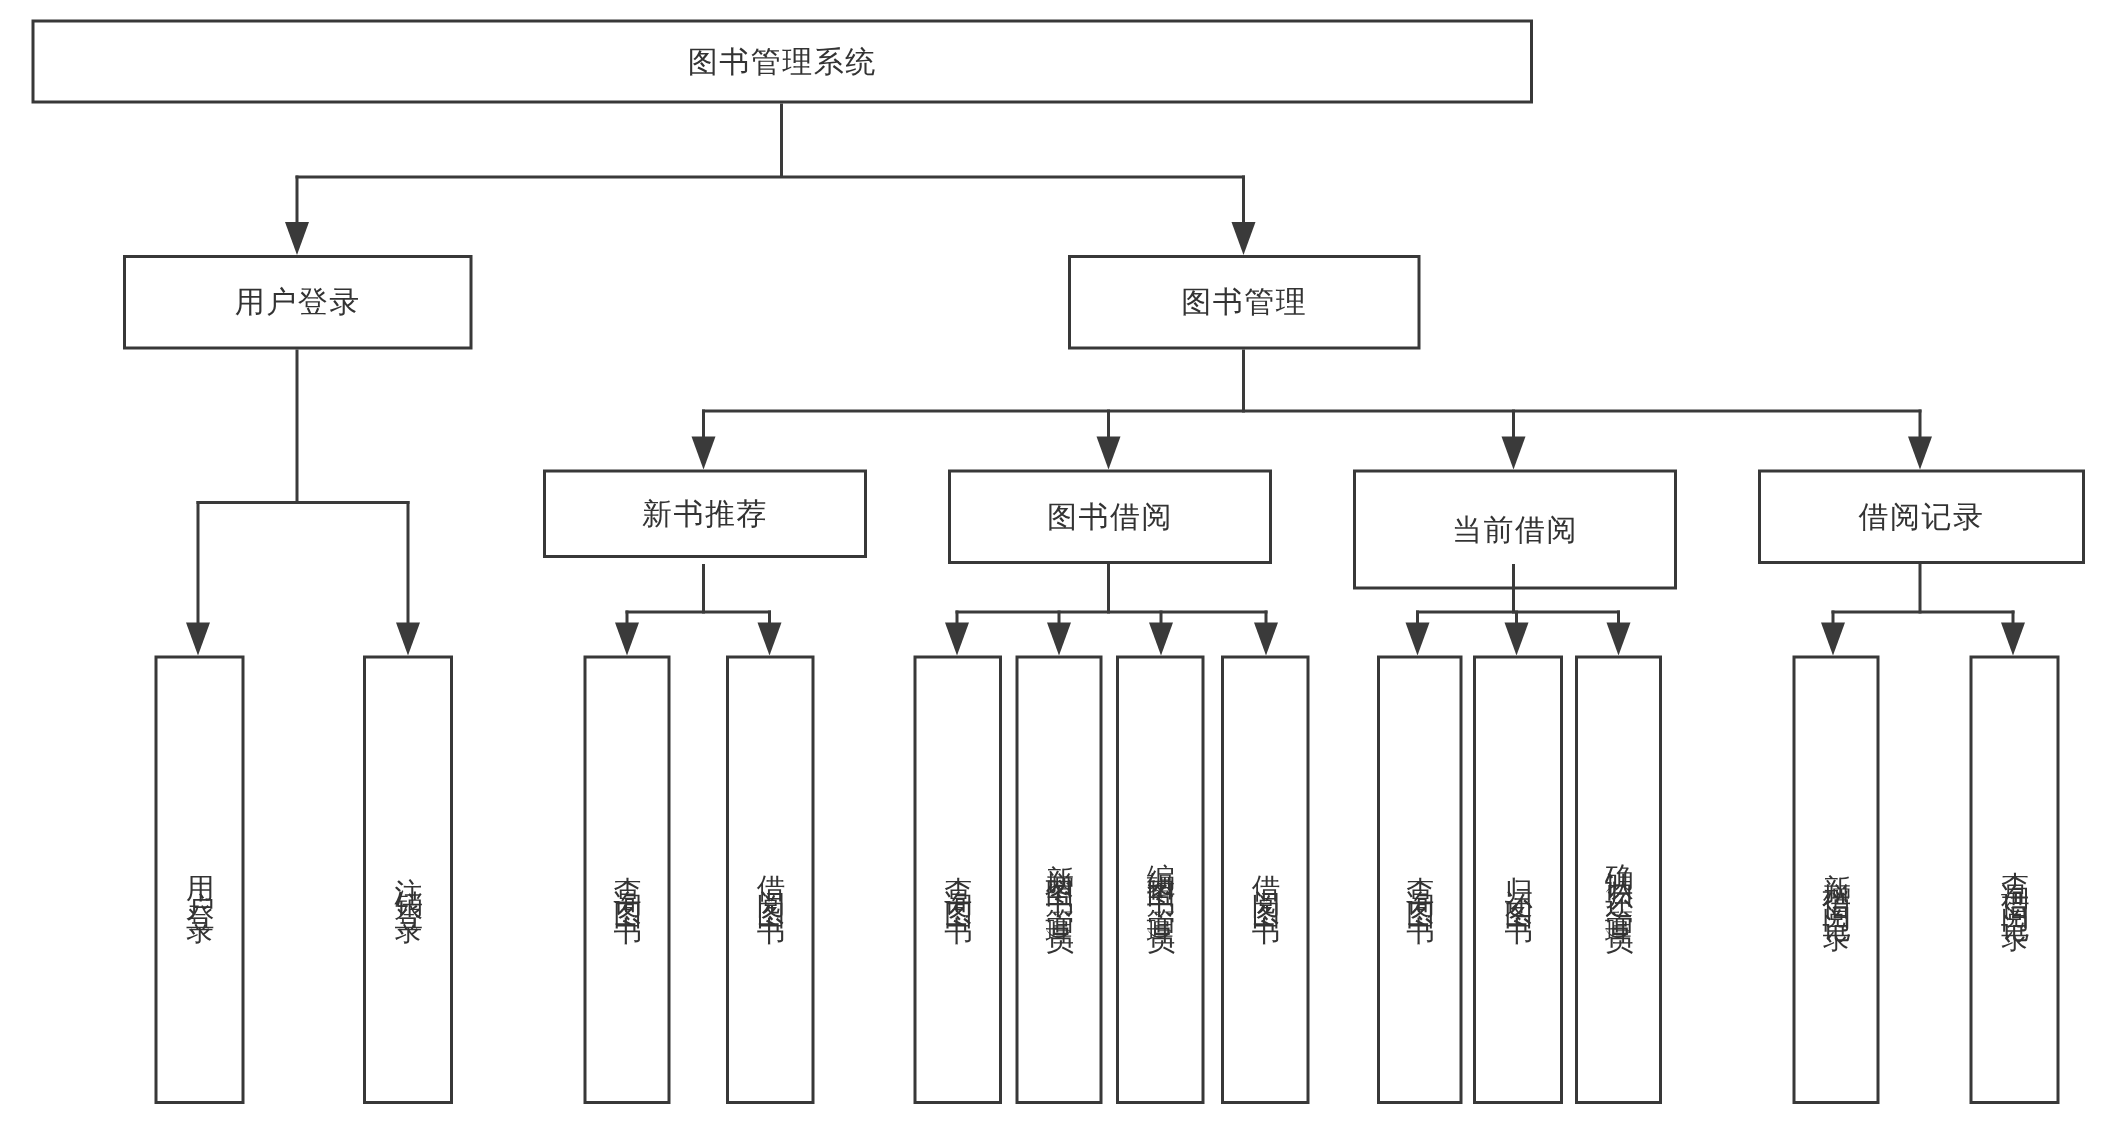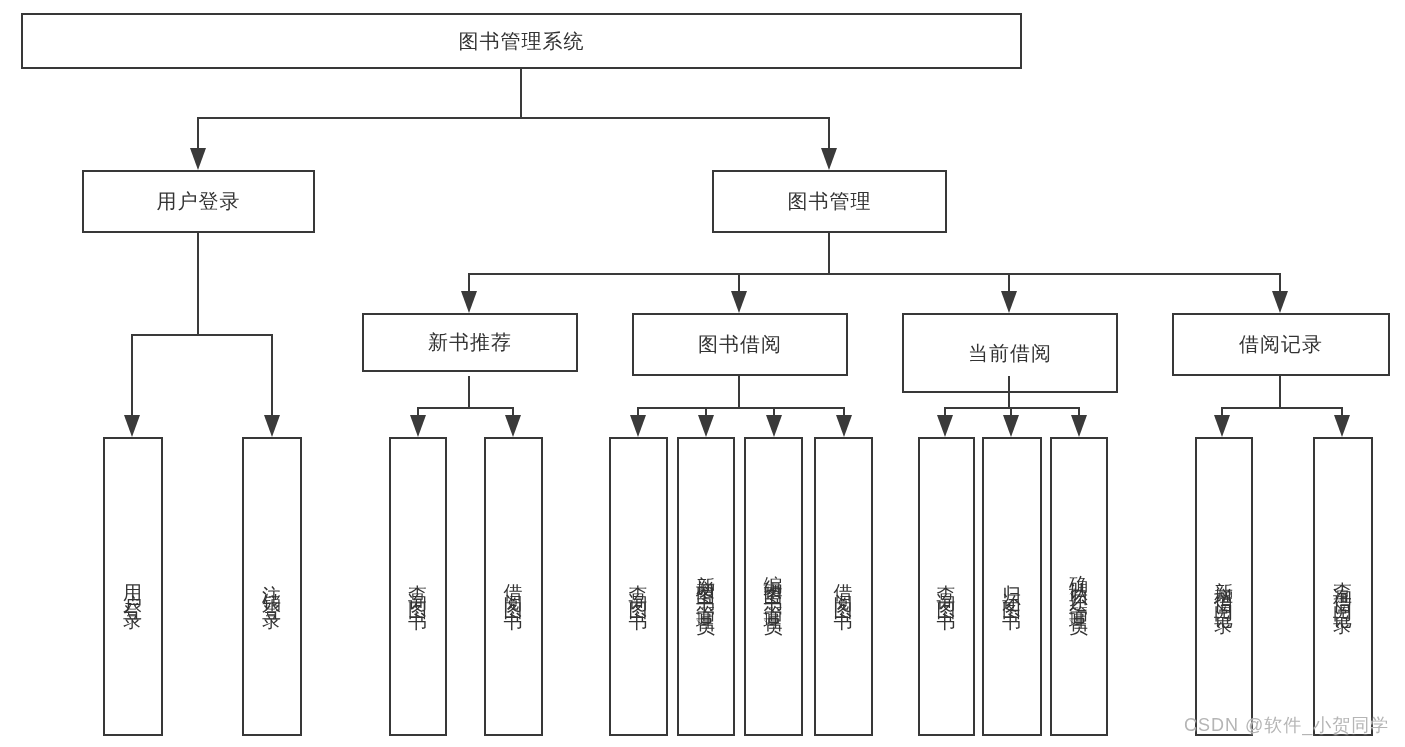--- a/index.html
+++ b/index.html
@@ -140,15 +140,14 @@
   <div class="box vbox" style="left:744px;top:437px;width:59px;height:299px;letter-spacing:6px;">编辑图书（管理员）</div>
   <div class="box vbox" style="left:814px;top:437px;width:59px;height:299px;">借阅图书</div>
 
   <div class="box vbox" style="left:918px;top:437px;width:57px;height:299px;">查询图书</div>
   <div class="box vbox" style="left:982px;top:437px;width:60px;height:299px;">归还图书</div>
   <div class="box vbox" style="left:1050px;top:437px;width:58px;height:299px;letter-spacing:6px;">确认归还（管理员）</div>
 
   <div class="box vbox" style="left:1195px;top:437px;width:58px;height:299px;letter-spacing:7px;">新增借阅记录</div>
   <div class="box vbox" style="left:1313px;top:437px;width:60px;height:299px;letter-spacing:7px;">查询借阅记录</div>
 
-  <div class="watermark">CSDN @软件_小贺同学</div>
 
 </div>
 
 </body></html>

